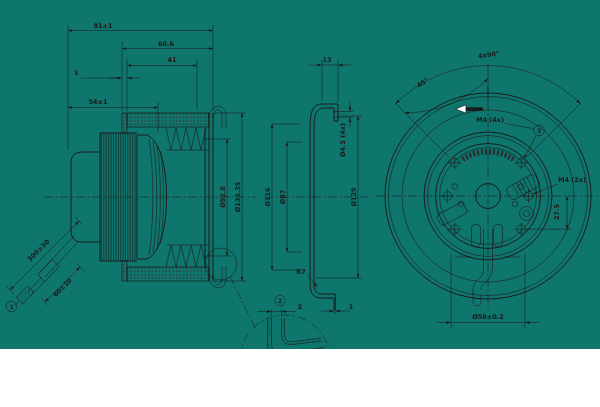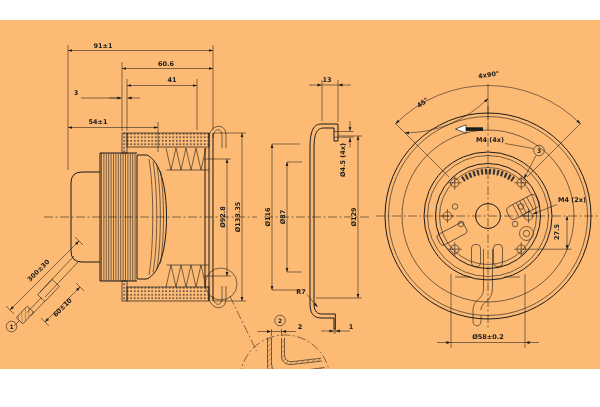--- a/index.html
+++ b/index.html
@@ -1,16 +1,16 @@
 <!DOCTYPE html>
 <html><head>
 <meta charset="utf-8">
 <style>
   html,body{margin:0;padding:0;background:#fff;}
-  #stage{position:relative;width:600px;height:349px;background:#fdba74;overflow:hidden;margin-top:20px;}
+  #stage{position:relative;width:600px;height:349px;background:#0f766e;overflow:hidden;}
   svg{display:block;}
   svg text{font-family:"DejaVu Sans","Liberation Sans",sans-serif;font-size:6.5px;fill:#1b1b1b;font-weight:bold;}
   text.co{font-size:6px;}
   .ol{stroke:#1b1b1b;fill:none;stroke-width:1;}
   .tl{stroke:#1b1b1b;fill:none;stroke-width:.6;}
   .dim{stroke:#1b1b1b;fill:none;stroke-width:.55;}
   .cl{stroke:#1b1b1b;fill:none;stroke-width:.55;stroke-dasharray:9 2.5 2 2.5;}
   .knurlfill{fill:url(#knurl);stroke:#1b1b1b;stroke-width:.7;}
   .hatchfill{fill:url(#hatch);stroke:none;}
 </style>

